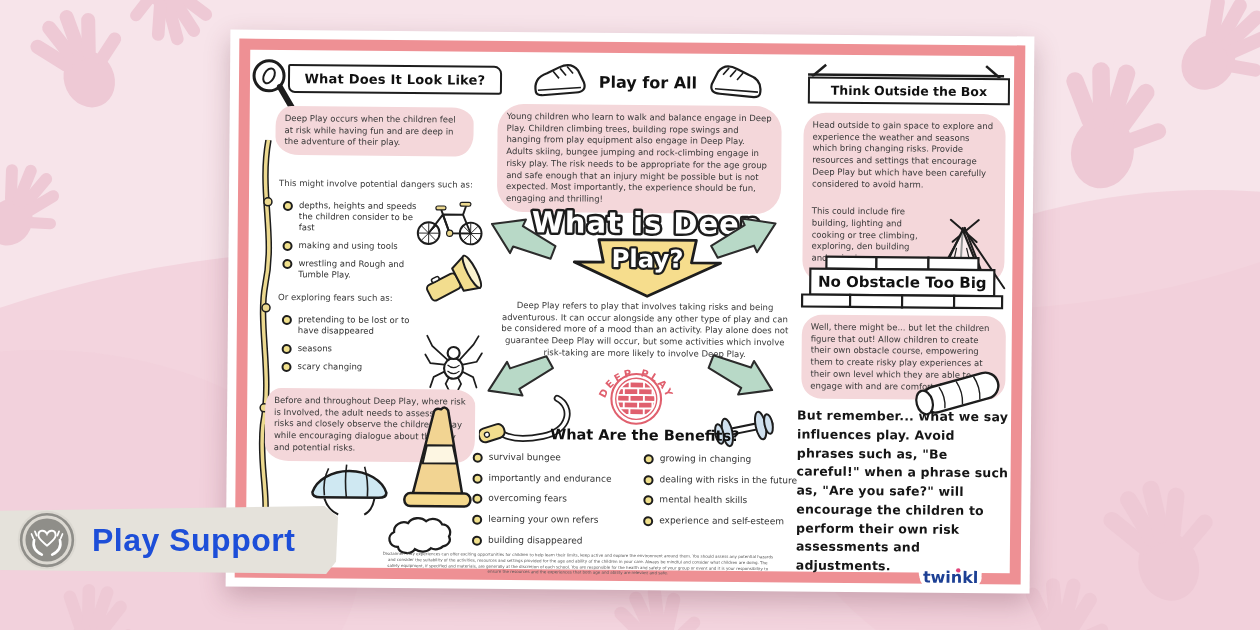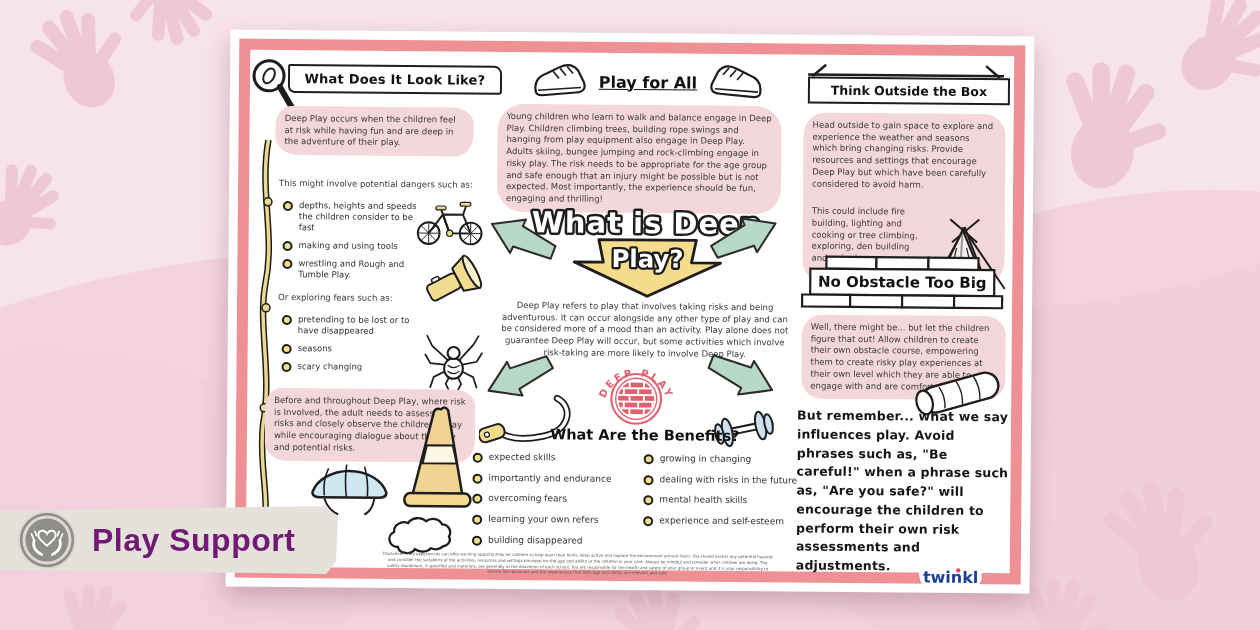--- a/index.html
+++ b/index.html
@@ -43,21 +43,21 @@
   .g-arrow{position:absolute;width:72px;height:45px;}
   .arr-tl{transform:rotate(-155deg);}
   .arr-tr{transform:rotate(-25deg);}
   .arr-bl{transform:rotate(155deg);}
   .arr-br{transform:rotate(25deg);}
 
   
   .ps-banner{position:absolute;left:0;top:506px;width:338px;height:68px;background:#e5e2db;
              display:flex;align-items:center;filter:drop-shadow(0 5px 6px rgba(0,0,0,.25));
              clip-path:polygon(0 7%,96% 0,100% 16%,99.4% 82%,96.5% 100%,0 94%);}
-  .ps-text{margin-left:14px;font-size:32px;font-weight:bold;color:#701a75;letter-spacing:.5px;
+  .ps-text{margin-left:14px;font-size:32px;font-weight:bold;color:#1d4ed8;letter-spacing:.5px;
            font-family:"Liberation Sans",sans-serif;}
 
   .twinkl{position:absolute;right:36px;bottom:-6px;}
 </style>
 </head>
 <body>
 
 <svg class="bg" width="1260" height="630" viewBox="0 0 1260 630">
   <defs>
     <g id="hand">
@@ -212,21 +212,21 @@
       </div>
 
       <div class="col col-center">
 
         <div class="abs" style="left:0;top:6px;width:300px;display:flex;align-items:center;justify-content:center;gap:10px;">
           <svg width="58" height="42" viewBox="0 0 58 42">
             <path d="M5,32 Q2,18 16,13 L28,7 Q40,1 47,10 L53,22 Q56,31 45,32 L11,35 Q6,35 5,32 Z" fill="#fff" stroke="#1d1d1d" stroke-width="2.2" stroke-linejoin="round"></path>
             <path d="M7,30 L50,27" stroke="#1d1d1d" stroke-width="1.6"></path>
             <path d="M22,11 l6,7 M29,8 l6,7 M36,6 l6,7" stroke="#1d1d1d" stroke-width="1.6"></path>
           </svg>
-          <div class="h-script" style="font-size:16px;text-decoration:underline;">Play for All</div>
+          <div class="h-script" style="font-size:16px;">Play for All</div>
           <svg width="58" height="42" viewBox="0 0 58 42" style="transform:scaleX(-1);">
             <path d="M5,32 Q2,18 16,13 L28,7 Q40,1 47,10 L53,22 Q56,31 45,32 L11,35 Q6,35 5,32 Z" fill="#fff" stroke="#1d1d1d" stroke-width="2.2" stroke-linejoin="round"></path>
             <path d="M7,30 L50,27" stroke="#1d1d1d" stroke-width="1.6"></path>
             <path d="M22,11 l6,7 M29,8 l6,7 M36,6 l6,7" stroke="#1d1d1d" stroke-width="1.6"></path>
           </svg>
         </div>
 
         <div class="blob body-text abs" style="left:0;top:50px;width:266px;border-radius:26px;">Young children who learn to walk and balance engage in Deep Play. Children climbing trees, building rope swings and hanging from play equipment also engage in Deep Play. Adults skiing, bungee jumping and rock-climbing engage in risky play. The risk needs to be appropriate for the age group and safe enough that an injury might be possible but is not expected. Most importantly, the experience should be fun, engaging and thrilling!</div>
 
         <svg class="abs" style="left:0;top:146px;" width="300" height="42">
@@ -305,21 +305,21 @@
             <ellipse cx="62" cy="27" rx="4" ry="10" fill="#cfe0ee" stroke="#1d1d1d" stroke-width="2"></ellipse>
           </g>
         </svg>
 
         <div class="h-script abs" style="left:0;top:372px;width:300px;text-align:center;font-size:14.5px;">What Are the Benefits?</div>
 
         <div class="benefit-cols abs" style="left:-22px;top:398px;width:336px;">
           <div style="width:156px;">
             <div class="li">
                 <span class="bullet"></span>
-                <span>expected skills</span>
+                <span>survival bungee</span>
               </div>
             <div class="li">
                 <span class="bullet"></span>
                 <span>importantly and endurance</span>
               </div>
             <div class="li">
                 <span class="bullet"></span>
                 <span>overcoming fears</span>
               </div>
             <div class="li">

